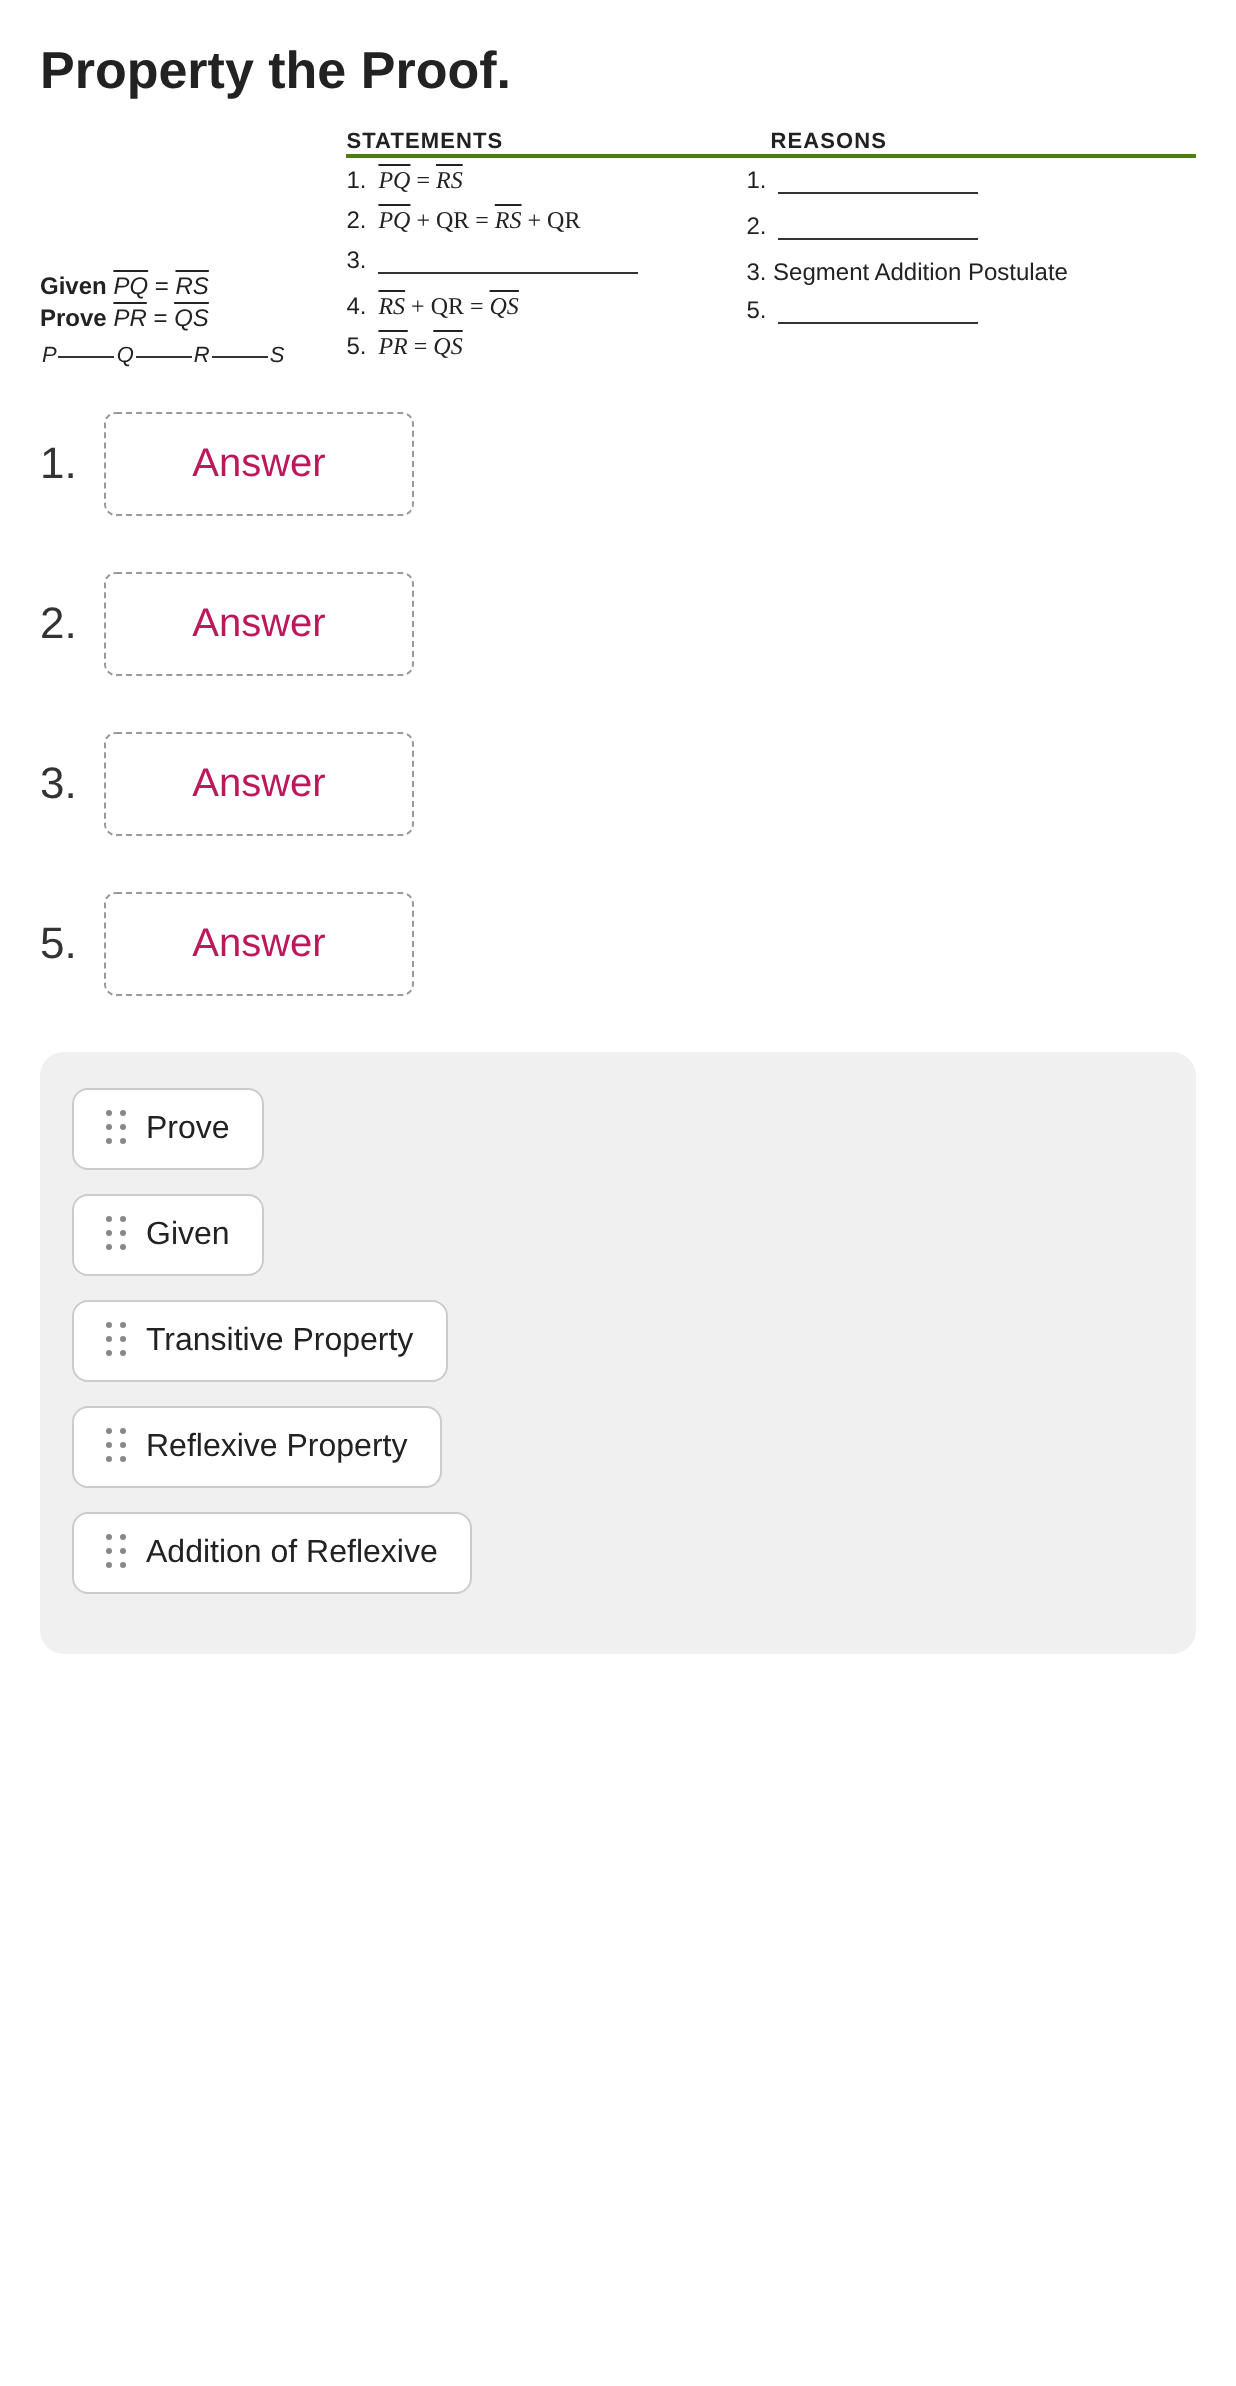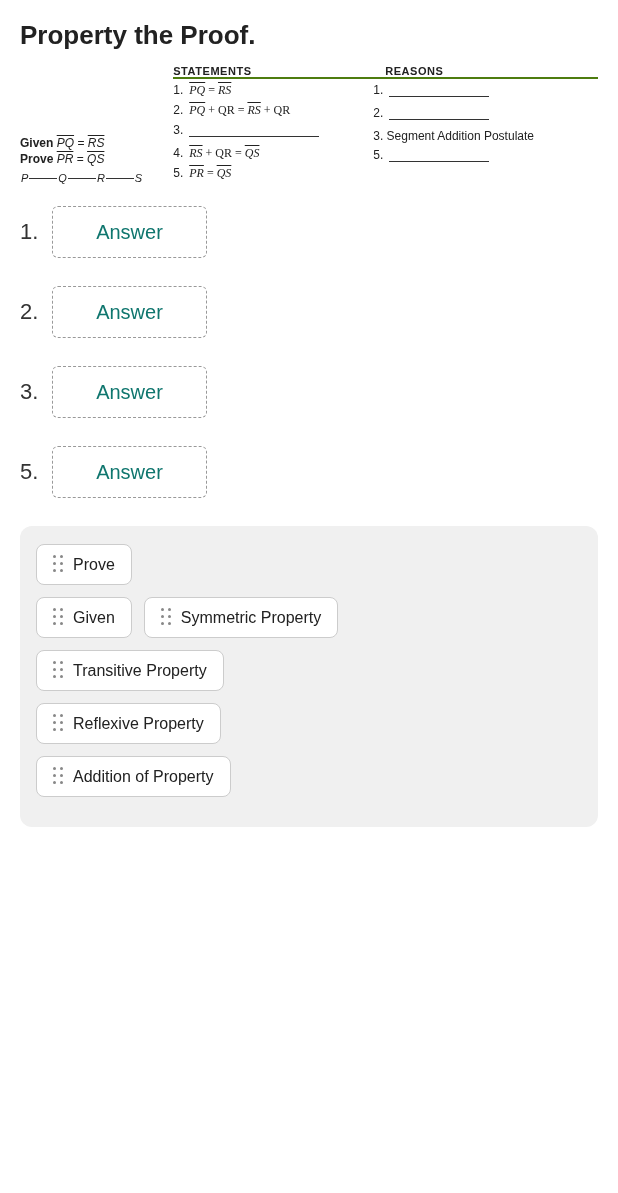--- a/index.html
+++ b/index.html
@@ -141,21 +141,21 @@
       border-radius: 6px;
       width: 155px;
       height: 52px;
       display: flex;
       align-items: center;
       justify-content: center;
     }
 
     .answer-box span {
       font-size: 20px;
-      color: #0f766e;
+      color: #be185d;
     }
 
     
     .options-container {
       background: #f0f0f0;
       border-radius: 12px;
       padding: 18px 16px;
       margin-top: 10px;
     }
 
@@ -322,31 +322,20 @@
       <div class="drag-dots">
         <div class="dot"></div>
           <div class="dot"></div>
         <div class="dot"></div>
           <div class="dot"></div>
         <div class="dot"></div>
           <div class="dot"></div>
       </div>
       <span class="chip-label">Given</span>
     </div>
-    <div class="option-chip">
-      <div class="drag-dots">
-        <div class="dot"></div>
-          <div class="dot"></div>
-        <div class="dot"></div>
-          <div class="dot"></div>
-        <div class="dot"></div>
-          <div class="dot"></div>
-      </div>
-      <span class="chip-label">Symmetric Property</span>
-    </div>
   </div>
 
   <div class="options-row">
     <div class="option-chip">
       <div class="drag-dots">
         <div class="dot"></div>
           <div class="dot"></div>
         <div class="dot"></div>
           <div class="dot"></div>
         <div class="dot"></div>
@@ -373,16 +362,16 @@
   <div class="options-row">
     <div class="option-chip">
       <div class="drag-dots">
         <div class="dot"></div>
           <div class="dot"></div>
         <div class="dot"></div>
           <div class="dot"></div>
         <div class="dot"></div>
           <div class="dot"></div>
       </div>
-      <span class="chip-label">Addition of Property</span>
+      <span class="chip-label">Addition of Reflexive</span>
     </div>
   </div>
 </div>
 
 </body></html>

